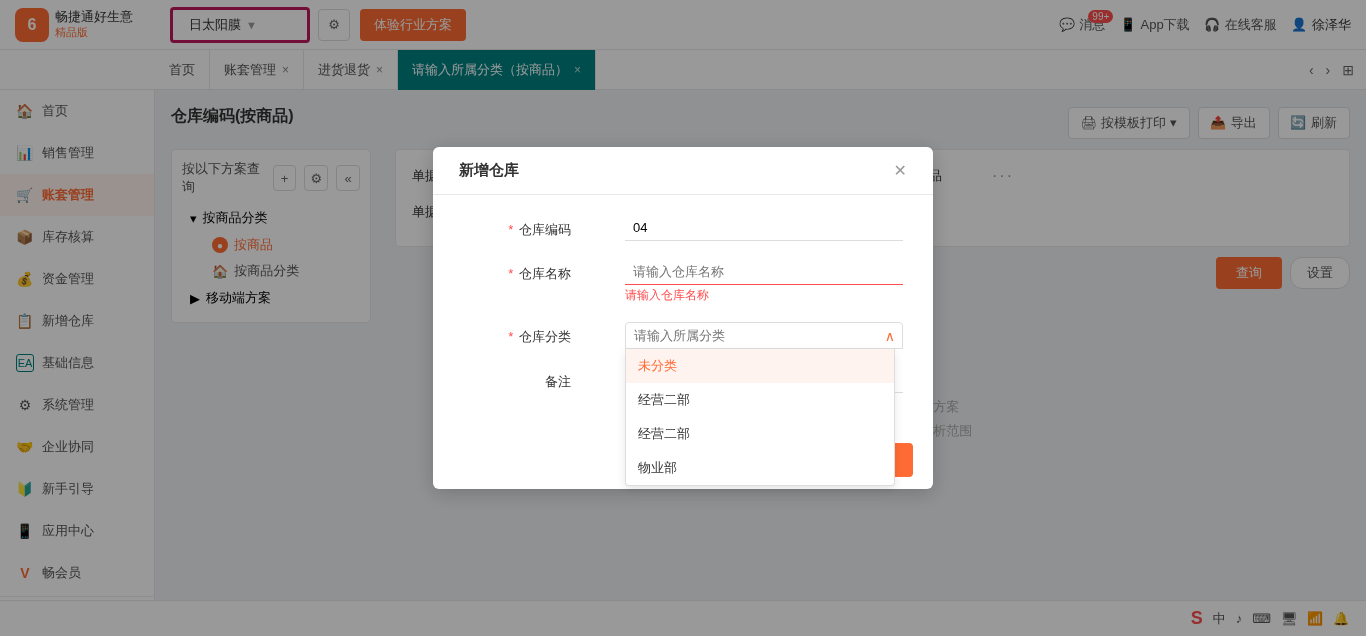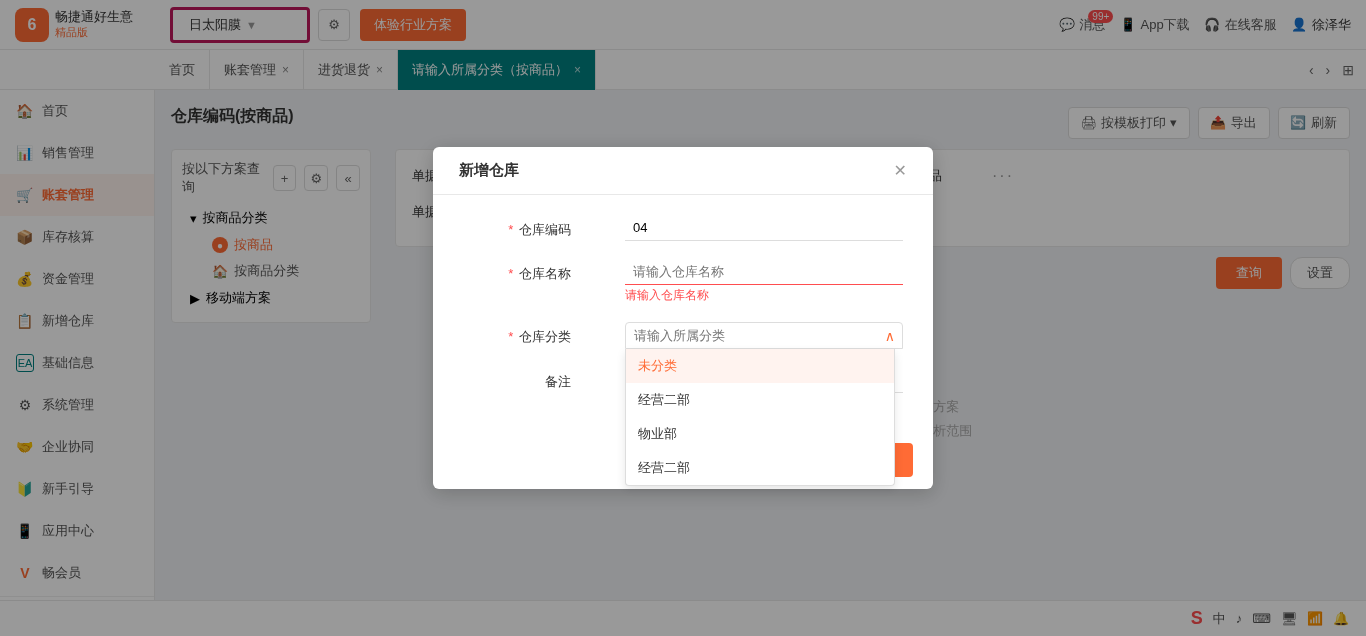--- a/index.html
+++ b/index.html
@@ -563,22 +563,22 @@
           <span class="required">*</span>
           <span>仓库分类</span>
         </div>
         <div class="form-control">
           <div class="category-input-wrap">
             <input class="category-input" placeholder="请输入所属分类" style="">
             <span class="category-arrow">∧</span>
             <div class="dropdown-list">
               <div class="dropdown-item selected">未分类</div>
               <div class="dropdown-item">经营二部</div>
+              <div class="dropdown-item">经营二部</div>
               <div class="dropdown-item">物业部</div>
-              <div class="dropdown-item">经营二部</div>
             </div>
           </div>
         </div>
       </div>
 
       <div class="form-row">
         <div class="form-label">备注</div>
         <div class="form-control">
           <input class="form-input" style="">
         </div>

